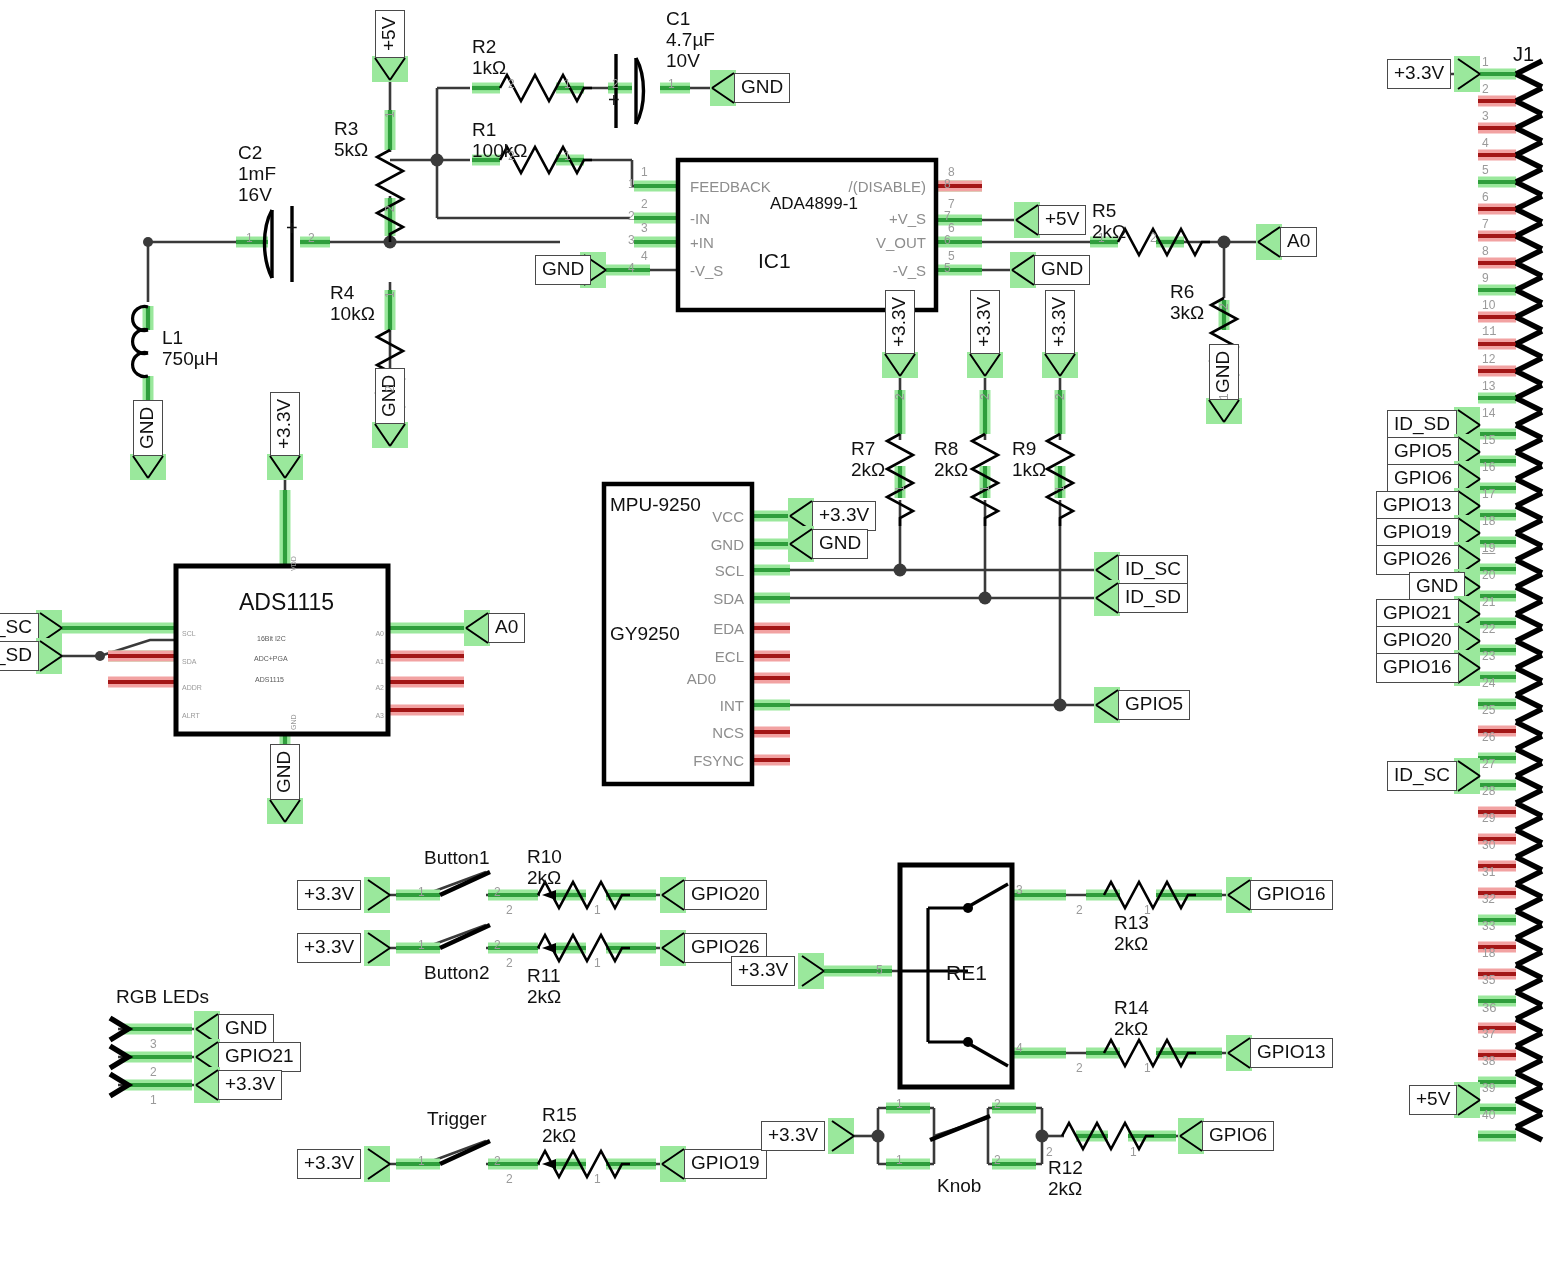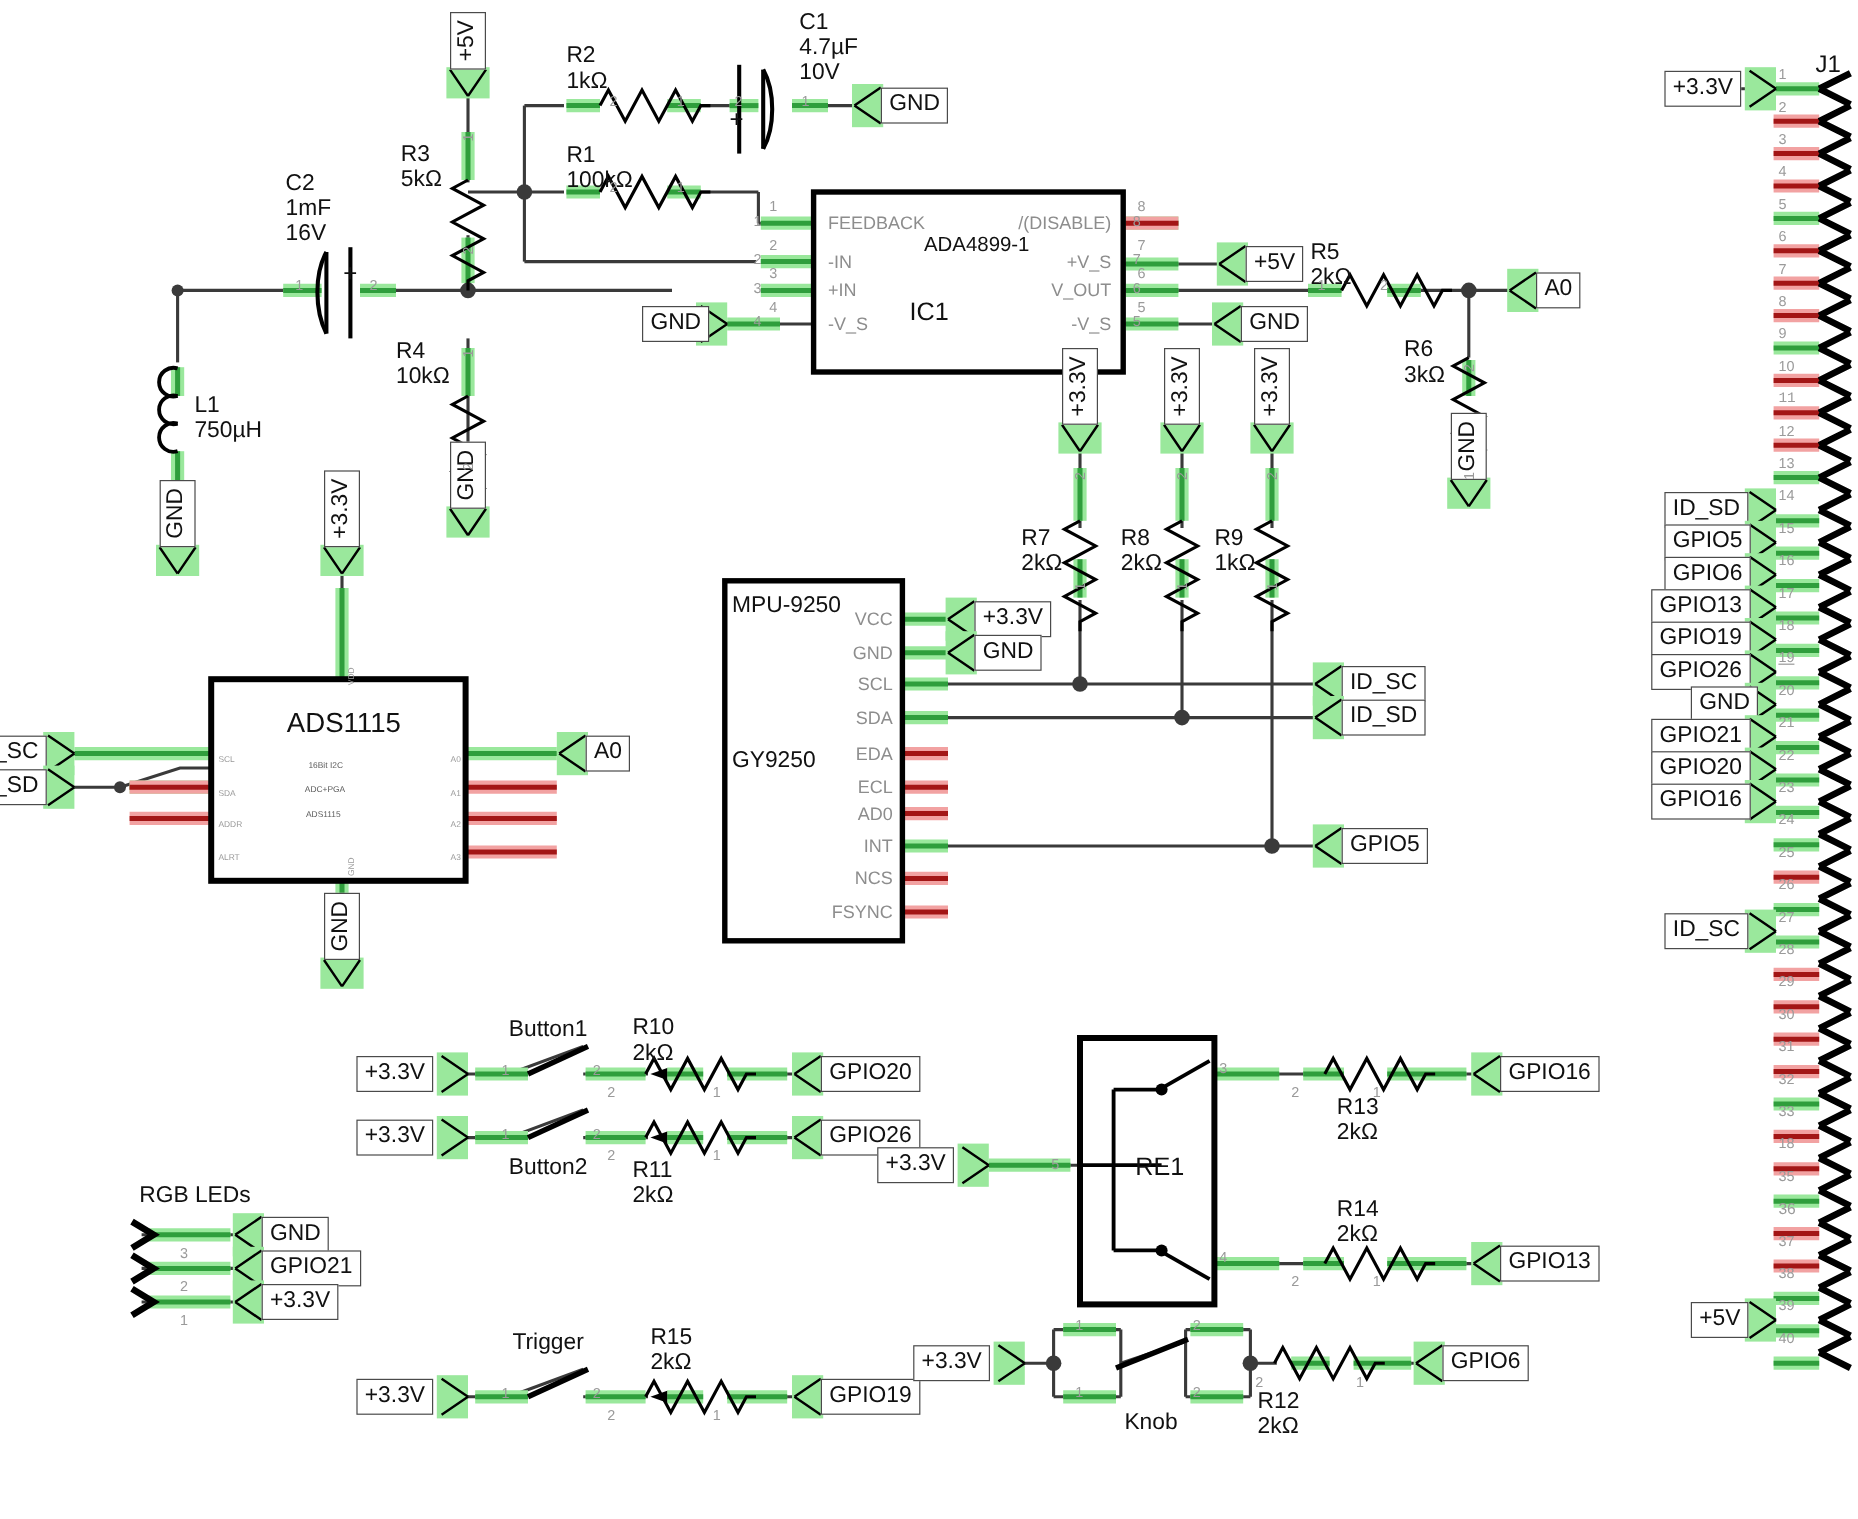--- a/index.html
+++ b/index.html
@@ -638,21 +638,21 @@
       <div class="lbl" style="left: auto; top: 260px; font-size: 15px; color: rgb(141, 141, 141); right: 622px; text-align: right;">-V_S</div>
       <div class="lbl" style="left: 948px; top: 246px; font-size: 12px; color: rgb(154, 154, 154);">5</div>
     </div>
   <div id="mpu-pins">
       <div class="lbl" style="left: auto; top: 506px; font-size: 15px; color: rgb(141, 141, 141); right: 804px; text-align: right;">VCC</div>
       <div class="lbl" style="left: auto; top: 534px; font-size: 15px; color: rgb(141, 141, 141); right: 804px; text-align: right;">GND</div>
       <div class="lbl" style="left: auto; top: 560px; font-size: 15px; color: rgb(141, 141, 141); right: 804px; text-align: right;">SCL</div>
       <div class="lbl" style="left: auto; top: 588px; font-size: 15px; color: rgb(141, 141, 141); right: 804px; text-align: right;">SDA</div>
       <div class="lbl" style="left: auto; top: 618px; font-size: 15px; color: rgb(141, 141, 141); right: 804px; text-align: right;">EDA</div>
       <div class="lbl" style="left: auto; top: 646px; font-size: 15px; color: rgb(141, 141, 141); right: 804px; text-align: right;">ECL</div>
-      <div class="lbl" style="left: auto; top: 668px; font-size: 15px; color: rgb(141, 141, 141); right: 804px; text-align: left;">AD0</div>
+      <div class="lbl" style="left: auto; top: 668px; font-size: 15px; color: rgb(141, 141, 141); right: 832px; text-align: left;">AD0</div>
       <div class="lbl" style="left: auto; top: 695px; font-size: 15px; color: rgb(141, 141, 141); right: 804px; text-align: right;">INT</div>
       <div class="lbl" style="left: auto; top: 722px; font-size: 15px; color: rgb(141, 141, 141); right: 804px; text-align: right;">NCS</div>
       <div class="lbl" style="left: auto; top: 750px; font-size: 15px; color: rgb(141, 141, 141); right: 804px; text-align: right;">FSYNC</div>
     </div>
   <div id="ads-left-pins">
       <div class="lbl" style="left: 182px; top: 623px; font-size: 7px; color: rgb(154, 154, 154);">SCL</div>
       <div class="lbl" style="left: 182px; top: 651px; font-size: 7px; color: rgb(154, 154, 154);">SDA</div>
       <div class="lbl" style="left: 182px; top: 677px; font-size: 7px; color: rgb(154, 154, 154);">ADDR</div>
       <div class="lbl" style="left: 182px; top: 705px; font-size: 7px; color: rgb(154, 154, 154);">ALRT</div>
     </div>
@@ -1068,21 +1068,21 @@
       <div class="lbl" style="left: 1482px; top: 619px; font-size: 12px; color: rgb(154, 154, 154);">22</div>
       <div class="lbl" style="left: 1482px; top: 646px; font-size: 12px; color: rgb(154, 154, 154);">23</div>
       <div class="lbl" style="left: 1482px; top: 673px; font-size: 12px; color: rgb(154, 154, 154);">24</div>
       <div class="lbl" style="left: 1482px; top: 700px; font-size: 12px; color: rgb(154, 154, 154);">25</div>
       <div class="lbl" style="left: 1482px; top: 727px; font-size: 12px; color: rgb(154, 154, 154);">26</div>
       <div class="lbl" style="left: 1482px; top: 754px; font-size: 12px; color: rgb(154, 154, 154);">27</div>
       <div class="lbl" style="left: 1482px; top: 781px; font-size: 12px; color: rgb(154, 154, 154);">28</div>
       <div class="lbl" style="left: 1482px; top: 808px; font-size: 12px; color: rgb(154, 154, 154);">29</div>
       <div class="lbl" style="left: 1482px; top: 835px; font-size: 12px; color: rgb(154, 154, 154);">30</div>
       <div class="lbl" style="left: 1482px; top: 862px; font-size: 12px; color: rgb(154, 154, 154);">31</div>
-      <div class="lbl" style="left: 1482px; top: 889px; font-size: 12px; color: rgb(154, 154, 154);">32</div>
+      <div class="lbl" style="left: 1482px; top: 889px; font-size: 12px; color: rgb(154, 154, 154); font-style: italic;">32</div>
       <div class="lbl" style="left: 1482px; top: 916px; font-size: 12px; color: rgb(154, 154, 154);">33</div>
       <div class="lbl" style="left: 1482px; top: 943px; font-size: 12px; color: rgb(154, 154, 154);">18</div>
       <div class="lbl" style="left: 1482px; top: 970px; font-size: 12px; color: rgb(154, 154, 154);">35</div>
       <div class="lbl" style="left: 1482px; top: 997px; font-size: 13px; color: rgb(154, 154, 154);">36</div>
       <div class="lbl" style="left: 1482px; top: 1024px; font-size: 12px; color: rgb(154, 154, 154);">37</div>
       <div class="lbl" style="left: 1482px; top: 1051px; font-size: 12px; color: rgb(154, 154, 154);">38</div>
       <div class="lbl" style="left: 1482px; top: 1078px; font-size: 12px; color: rgb(154, 154, 154);">39</div>
       <div class="lbl" style="left: 1482px; top: 1105px; font-size: 12px; color: rgb(154, 154, 154);">40</div>
     </div>
   <div id="j1-netlabels"></div>

